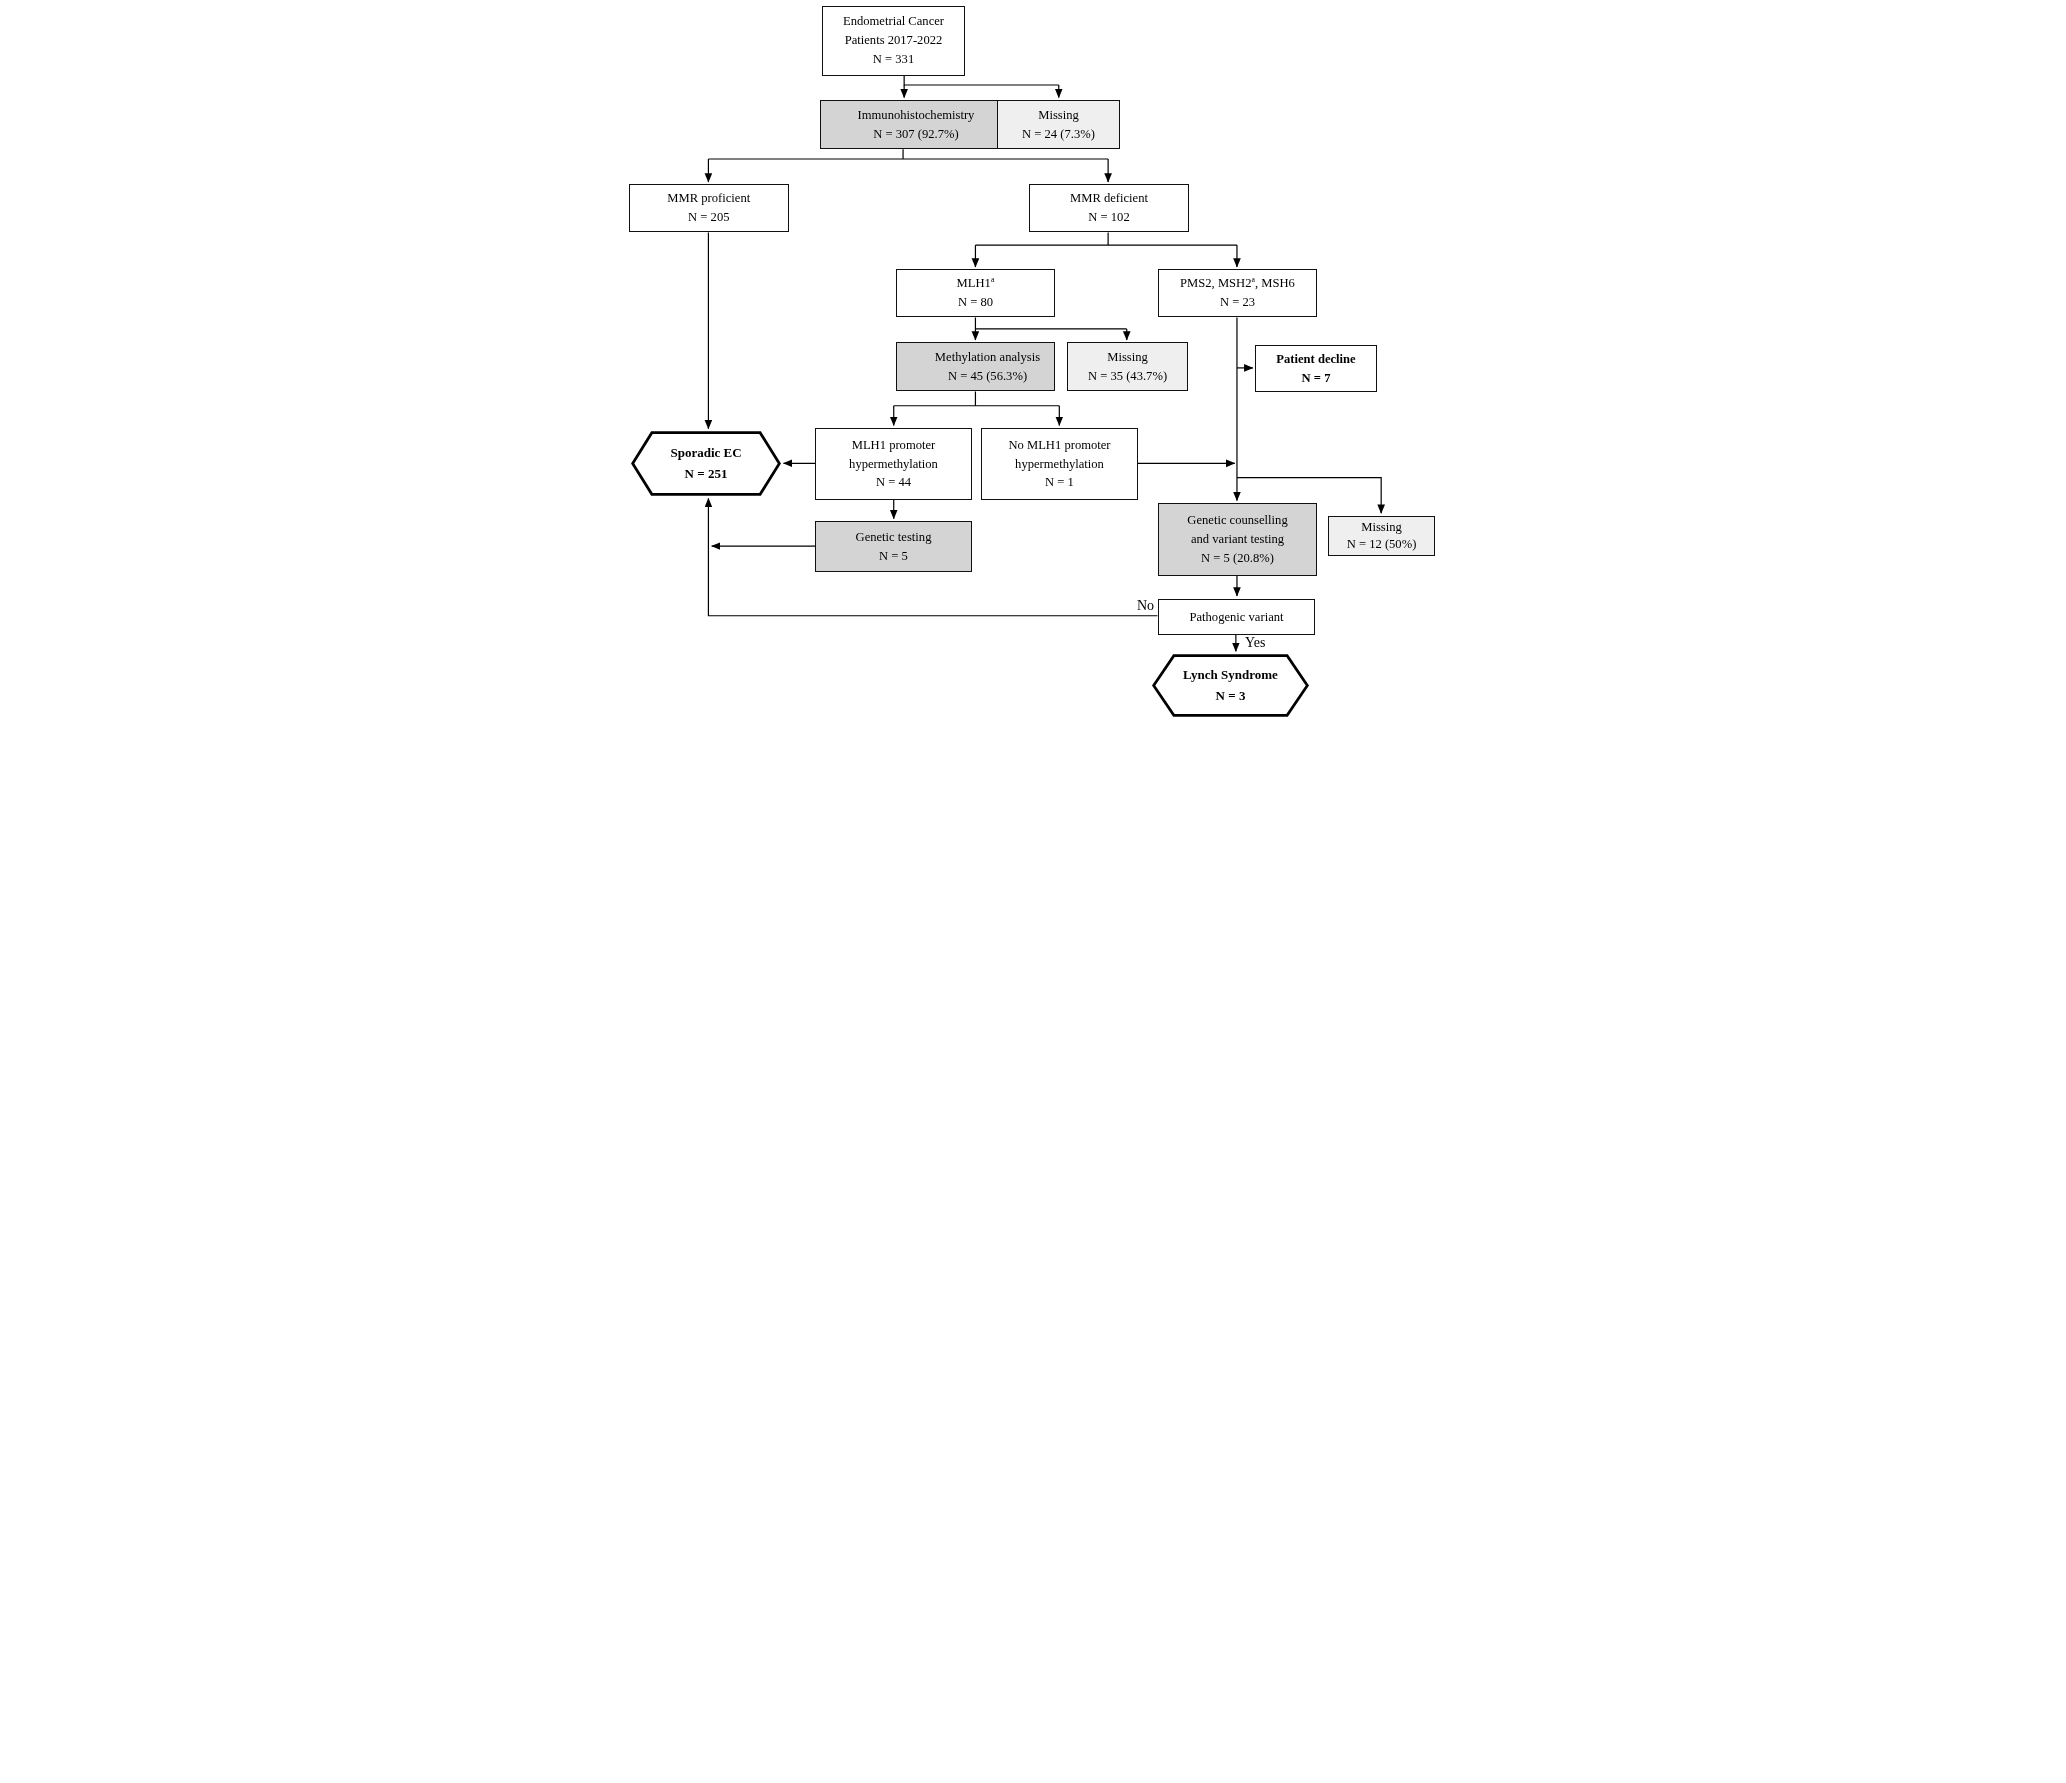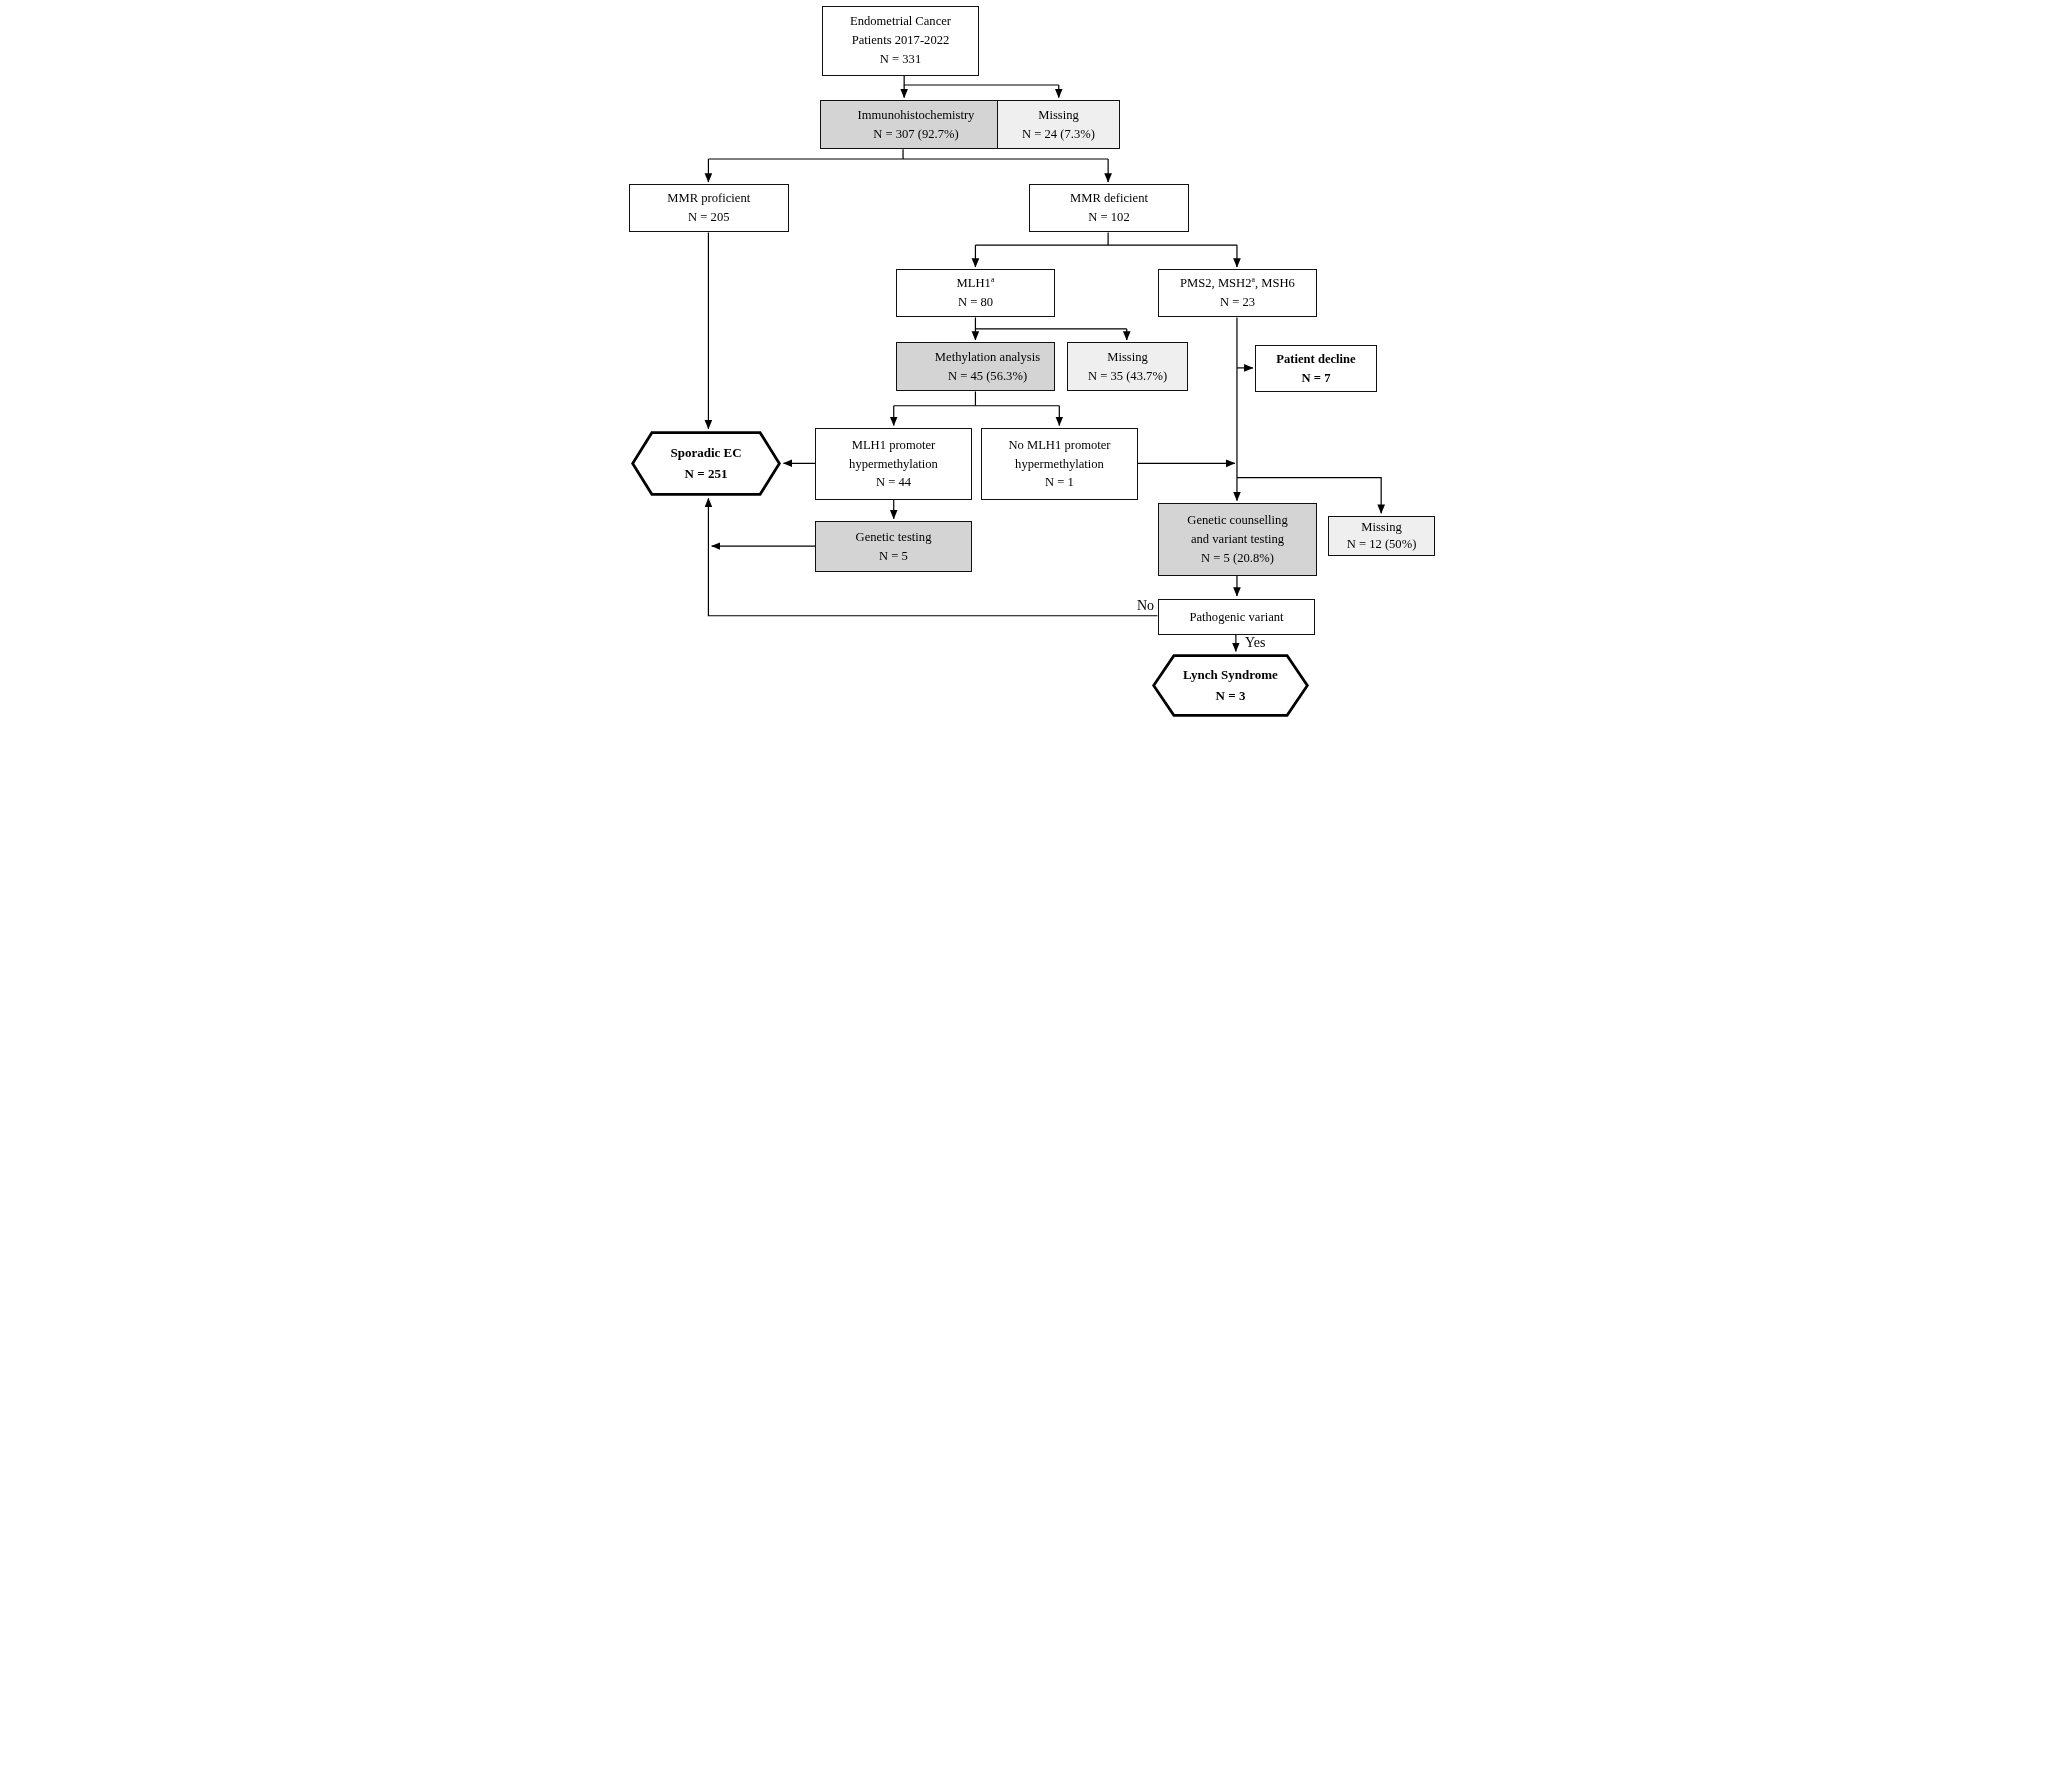--- a/index.html
+++ b/index.html
@@ -86,21 +86,21 @@
 
     <line x1="356" y1="996" x2="167" y2="996" marker-end="url(#arr)"></line>
 
     <polyline points="980,1123 161,1123 161,909" marker-end="url(#arr)"></polyline>
 
     <line x1="1125" y1="1050" x2="1125" y2="1087" marker-end="url(#arr)"></line>
 
     <line x1="1123" y1="1156" x2="1123" y2="1188" marker-end="url(#arr)"></line>
   </svg>
 
-  <div class="node" style="left:202px;top:5.5px;width:157px;height:70px;">
+  <div class="node" style="left:202px;top:5.5px;width:143px;height:70px;">
     <div class="nline">Endometrial Cancer</div>
     <div class="nline">Patients 2017-2022</div>
     <div class="nline">N = 331</div>
   </div>
 
   <div class="node gray" style="left:200px;top:100px;width:192px;height:49px;">
     <div class="nline">Immunohistochemistry</div>
     <div class="nline">N = 307 (92.7%)</div>
   </div>
 

